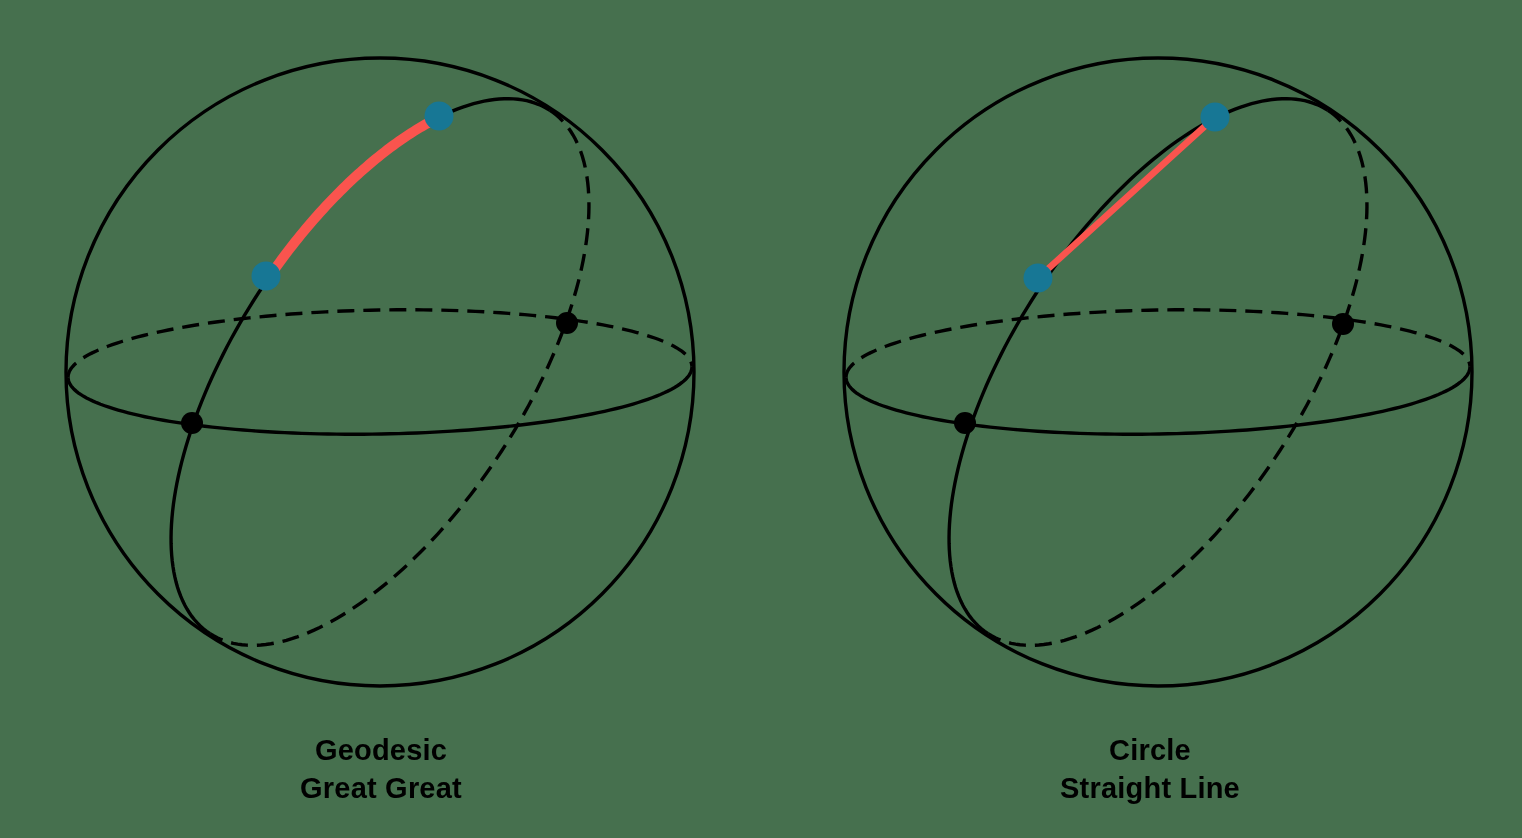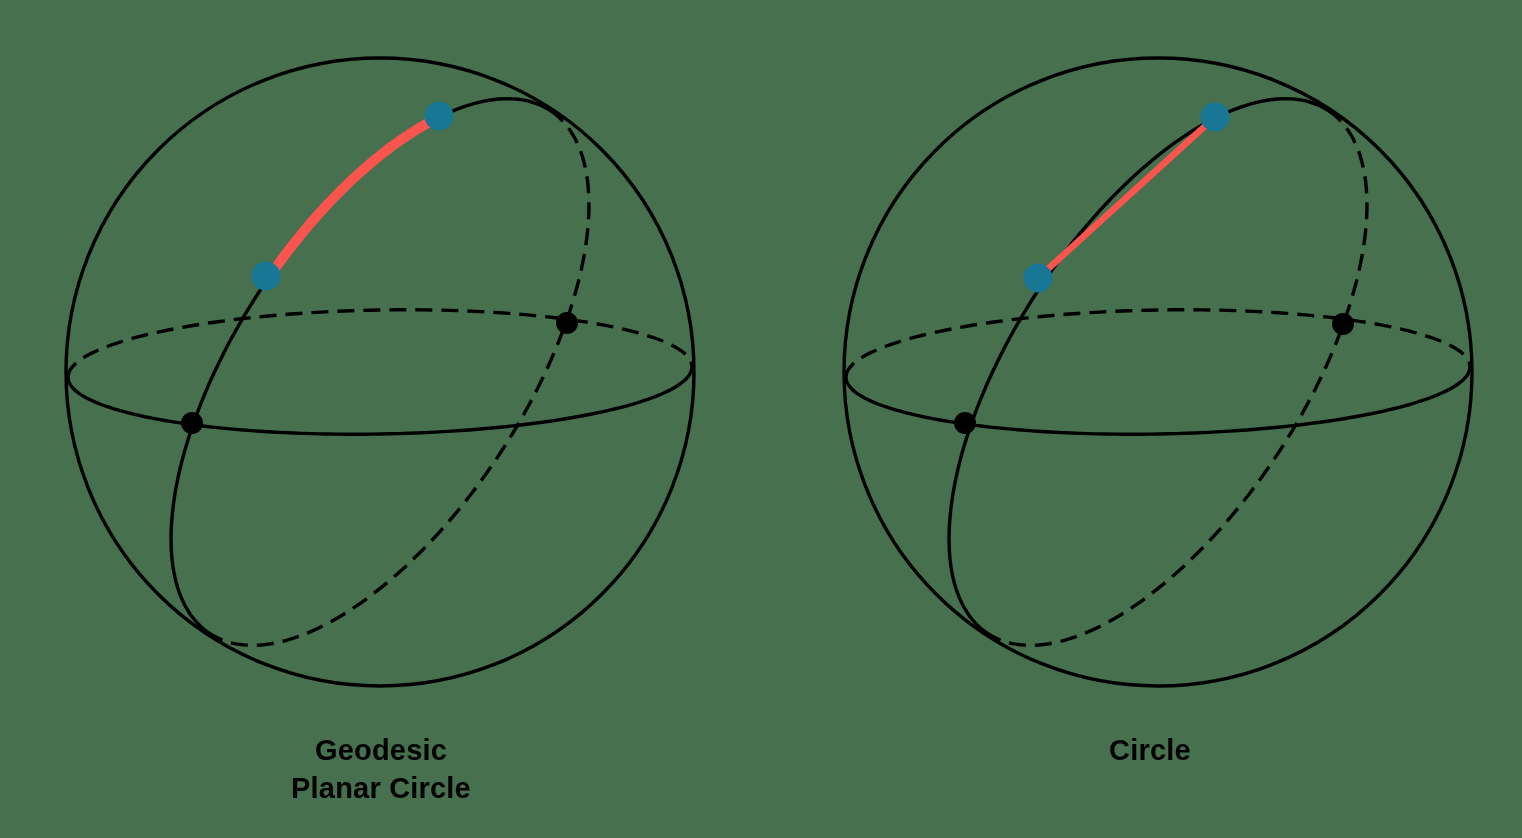--- a/index.html
+++ b/index.html
@@ -60,19 +60,20 @@
         <circle cx="965" cy="423" r="11" fill="#000000"></circle>
         <circle cx="1343" cy="324" r="11" fill="#000000"></circle>
         <line x1="1038" y1="278" x2="1215" y2="117" stroke="#FA544E" stroke-width="6.5" stroke-linecap="round"></line>
         <circle cx="1038" cy="278" r="14.5" fill="#177795"></circle>
         <circle cx="1215" cy="117" r="14.5" fill="#177795"></circle>
       </g>
     </svg>
 
   <div class="figure-label" id="label-0" style="left: 381px; top: 731px; color: rgb(0, 0, 0);">
     <span>Geodesic</span>
-    <span>Planar Circle</span>
+    <span>Great Great</span>
   </div>
 
   <div class="figure-label" id="label-1" style="left: 1150px; top: 731px; color: rgb(0, 0, 0);">
     <span>Circle</span>
+    <span>Straight Line</span>
   </div>
 </div>
 
 </body></html>

